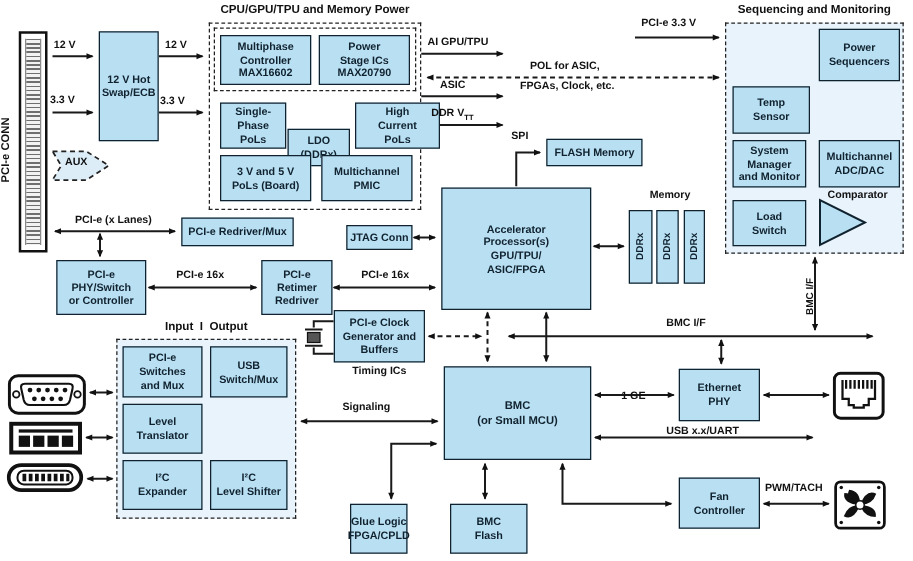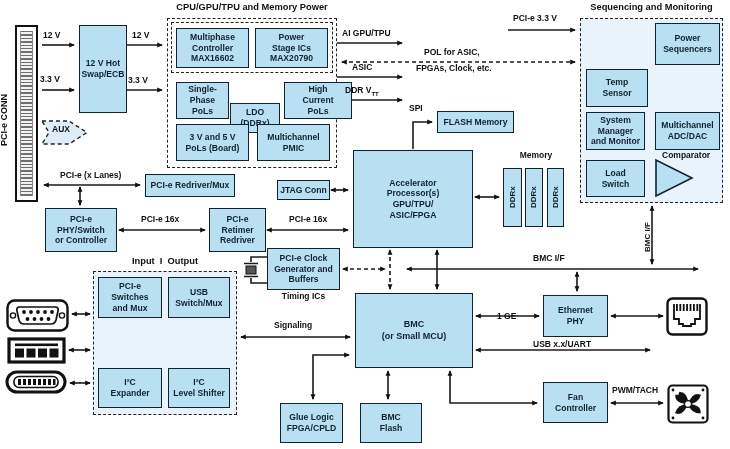--- a/index.html
+++ b/index.html
@@ -159,28 +159,30 @@
   <div class="blk vblk" style="left:547px;top:168px;width:17px;height:59px;">DDRx</div>
   <div class="blk" style="left:267px;top:248px;width:73px;height:42px;">PCI-e Clock
 Generator and
 Buffers</div>
 
   <div class="blk" style="left:98px;top:277px;width:64px;height:41px;">PCI-e
 Switches
 and Mux</div>
   <div class="blk" style="left:168px;top:277px;width:62px;height:41px;">USB
 Switch/Mux</div>
+  <div class="blk" style="left:98px;top:323px;width:64px;height:40px;">Level
+Translator</div>
   <div class="blk" style="left:98px;top:368px;width:64px;height:40px;">I²C
 Expander</div>
   <div class="blk" style="left:168px;top:368px;width:62px;height:40px;">I²C
 Level Shifter</div>
 
   <div class="blk" style="left:355px;top:293px;width:118px;height:75px;font-size:9px;">BMC
 (or Small MCU)</div>
-  <div class="blk" style="left:280px;top:403px;width:63px;height:40px;">Glue Logic
+  <div class="blk" style="left:280px;top:403px;width:46px;height:40px;">Glue Logic
 FPGA/CPLD</div>
   <div class="blk" style="left:360px;top:403px;width:62px;height:40px;">BMC
 Flash</div>
   <div class="blk" style="left:543px;top:295px;width:65px;height:42px;">Ethernet
 PHY</div>
   <div class="blk" style="left:543px;top:382px;width:65px;height:41px;">Fan
 Controller</div>
 
   <div class="lbl" style="left:43px;top:31px;">12 V</div>
   <div class="lbl" style="left:40px;top:75px;">3.3 V</div>

